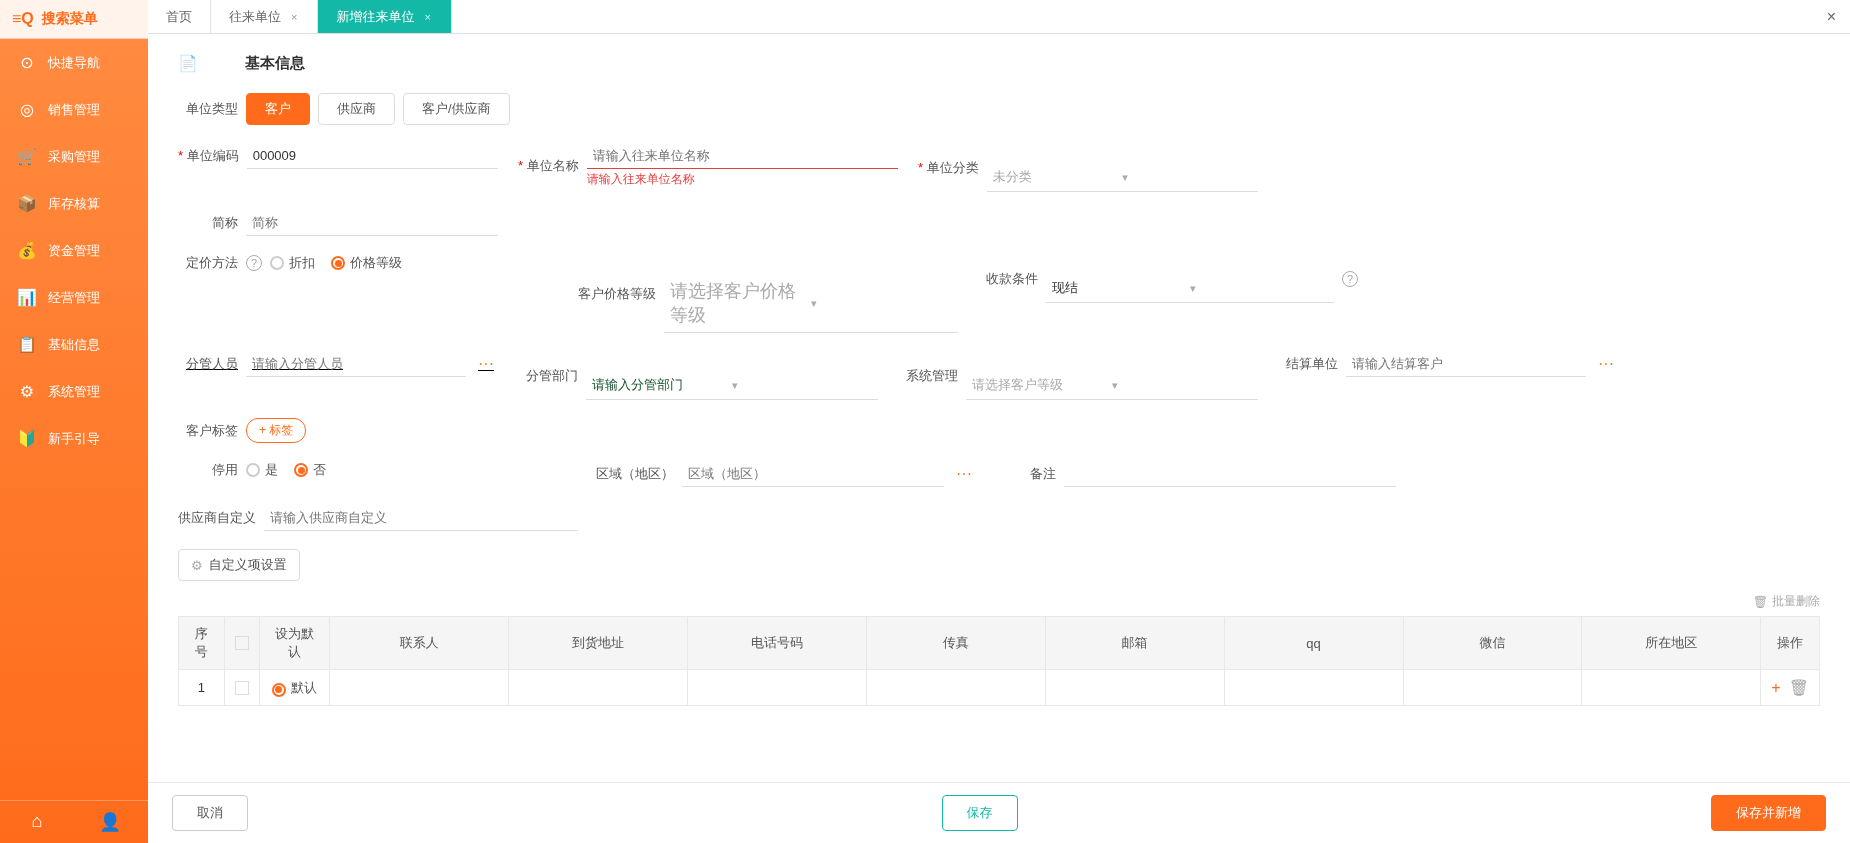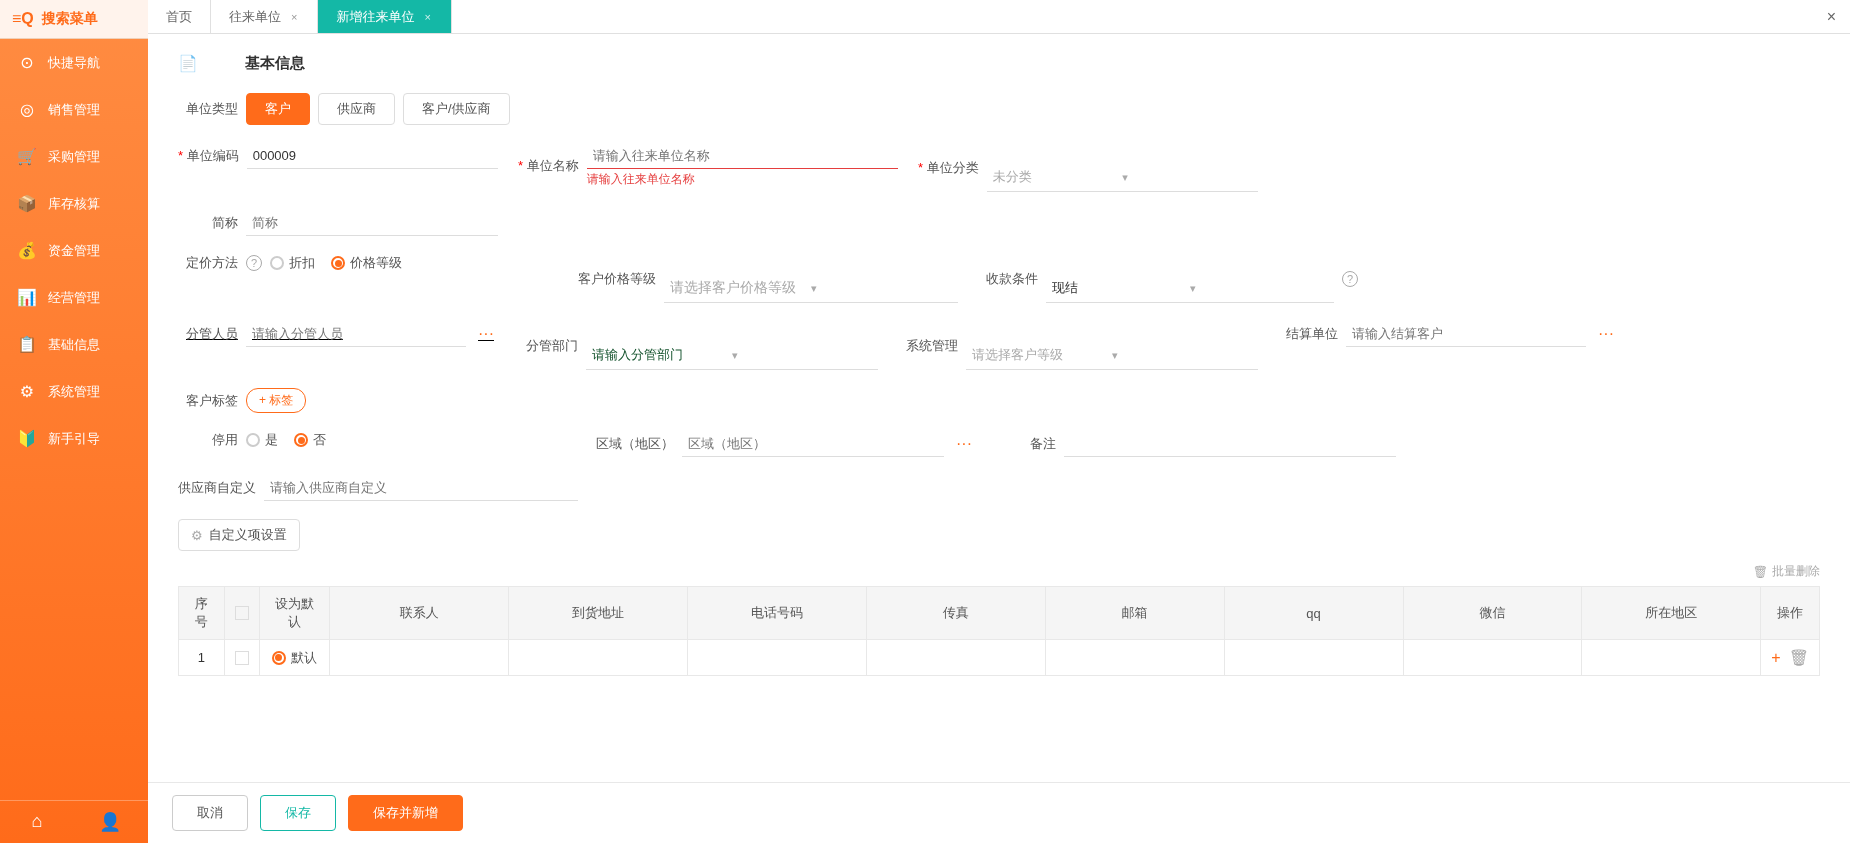--- a/index.html
+++ b/index.html
@@ -298,21 +298,21 @@
       justify-content: flex-end;
       gap: 4px;
     }
 
     
     .footer {
       background: #fff;
       border-top: 1px solid #e8e8e8;
       padding: 12px 24px;
       display: flex;
-      justify-content: flex-start;
+      justify-content: space-between;
       gap: 12px;
       flex-shrink: 0;
     }
     .btn {
       padding: 8px 24px;
       border-radius: 4px;
       cursor: pointer;
       font-size: 13px;
       border: 1px solid #ddd;
     }
@@ -464,21 +464,21 @@
           </div>
           <div class="radio-item">
             <div class="radio-circle checked"></div>
             <span>价格等级</span>
           </div>
         </div>
       </div>
       <div class="form-field" style="max-width:380px;">
         <span class="field-label">客户价格等级</span>
         <div class="field-select">
-          <span style="color:#aaa;font-size:14px;">请选择客户价格等级</span>
+          <span style="color:#aaa;font-size:18px;">请选择客户价格等级</span>
           <span class="chevron">▾</span>
         </div>
       </div>
       <div class="form-field" style="max-width:380px;">
         <span class="field-label">收款条件</span>
         <div class="field-select">
           <span style="color:#333;">现结</span>
           <span class="chevron">▾</span>
         </div>
         <div class="help-icon">?</div>
@@ -585,21 +585,21 @@
             <th>操作</th>
           </tr>
         </thead>
         <tbody>
           <tr>
             <td>1</td>
             <td>
               <div class="checkbox-box"></div>
             </td>
             <td>
-              <div class="radio-item" style="justify-content:center;">
+              <div class="radio-item" style="justify-content:center;align-items:flex-end;">
                 <div class="radio-circle checked"></div>
                 <span>默认</span>
               </div>
             </td>
             <td><input style="border: none; outline: none; width: 100%; font-size: 13px;"></td>
             <td><input style="border: none; outline: none; width: 100%; font-size: 13px;"></td>
             <td><input style="border: none; outline: none; width: 100%; font-size: 13px;"></td>
             <td><input style="border: none; outline: none; width: 100%; font-size: 13px;"></td>
             <td><input style="border: none; outline: none; width: 100%; font-size: 13px;"></td>
             <td><input style="border: none; outline: none; width: 100%; font-size: 13px;"></td>

